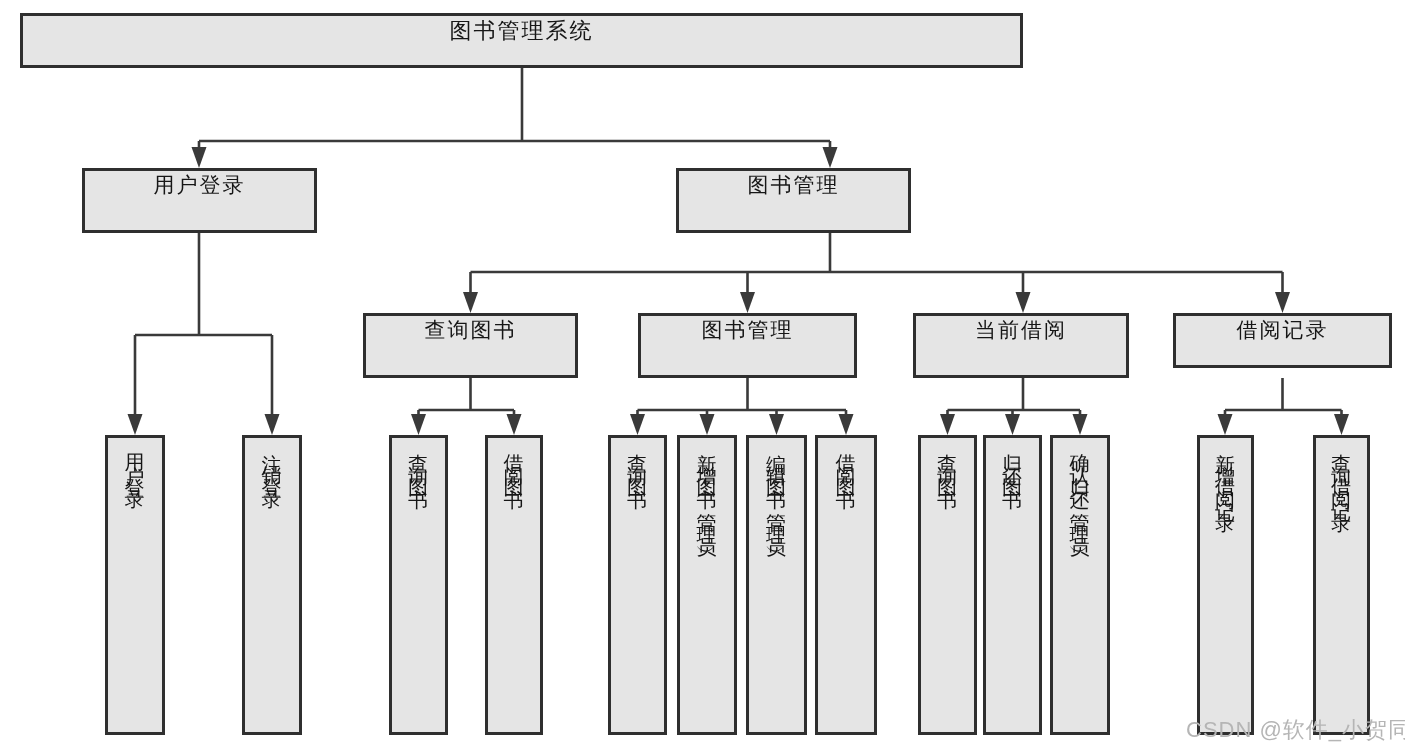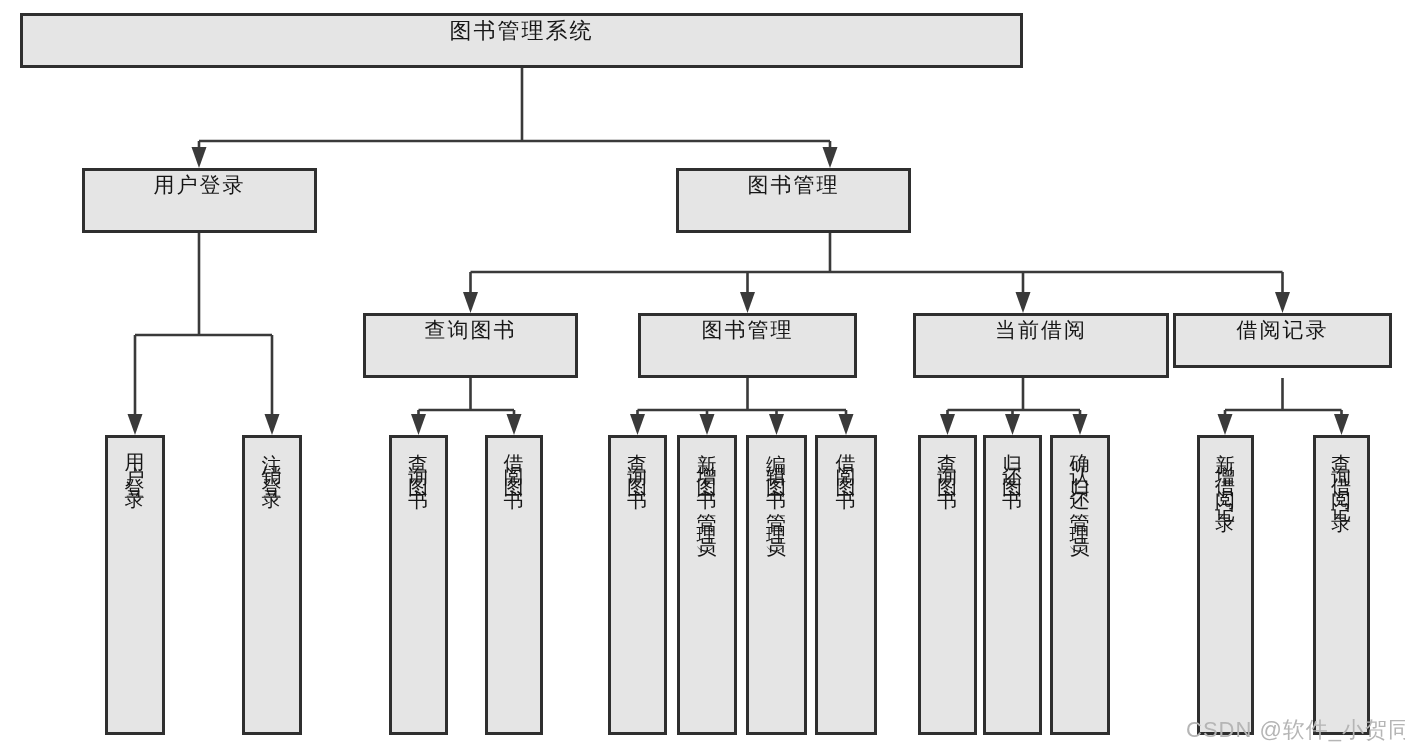--- a/index.html
+++ b/index.html
@@ -80,21 +80,21 @@
   <div class="box" style="left:676px;top:168px;width:235px;height:65px">
     <span class="hlabel">图书管理</span>
   </div>
 
   <div class="box" style="left:363px;top:313px;width:215px;height:65px">
     <span class="hlabel">查询图书</span>
   </div>
   <div class="box" style="left:638px;top:313px;width:219px;height:65px">
     <span class="hlabel">图书管理</span>
   </div>
-  <div class="box" style="left:913px;top:313px;width:256px;height:65px">
+  <div class="box" style="left:913px;top:313px;width:216px;height:65px">
     <span class="hlabel">当前借阅</span>
   </div>
   <div class="box" style="left:1173px;top:313px;width:219px;height:55px">
     <span class="hlabel">借阅记录</span>
   </div>
 
   <div class="box" style="left:105px;top:435px;width:60px;height:300px">
     <span class="vlabel">用户登录</span>
   </div>
   <div class="box" style="left:242px;top:435px;width:60px;height:300px">

